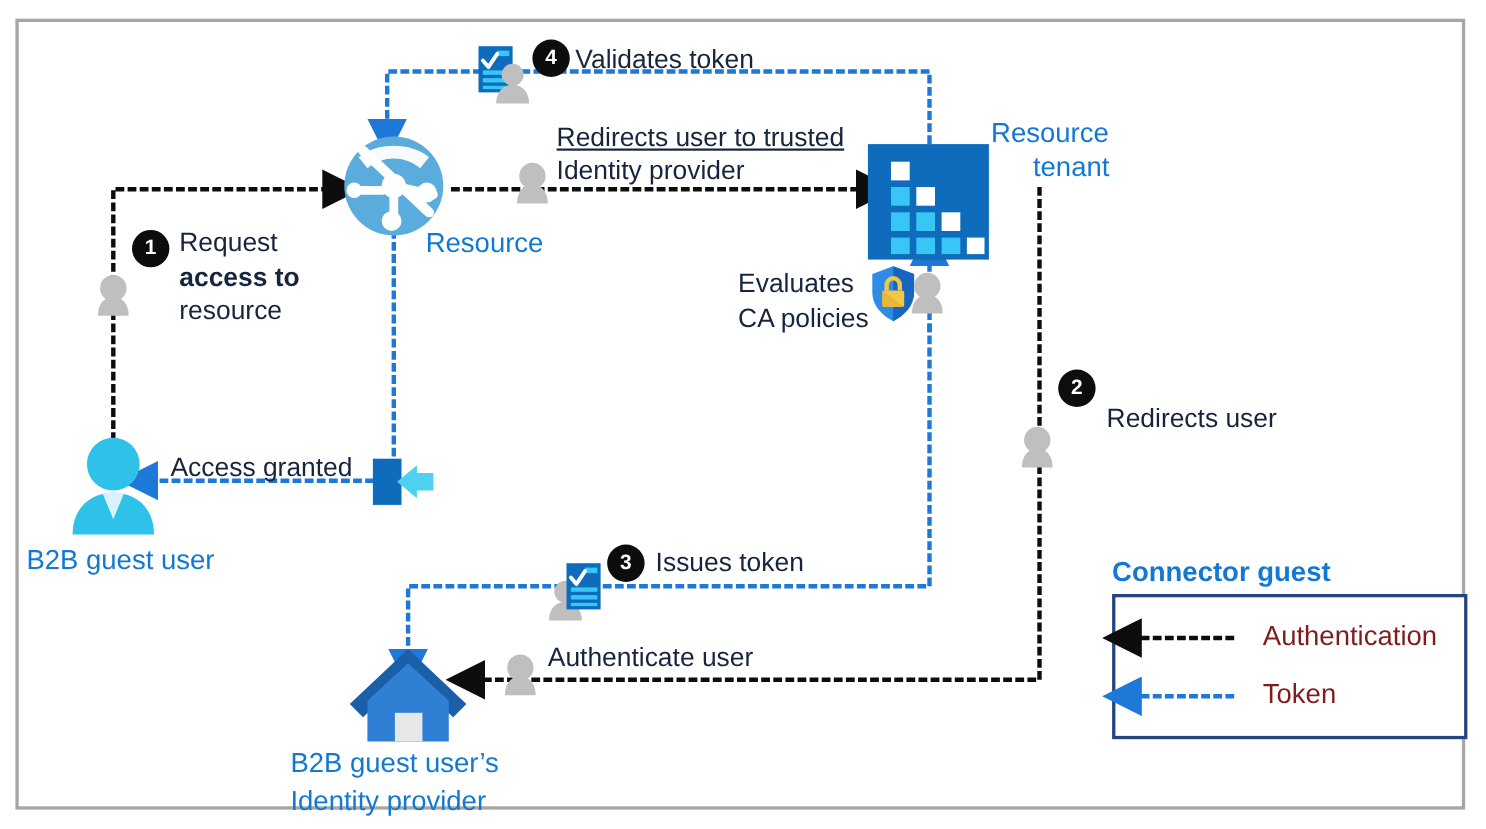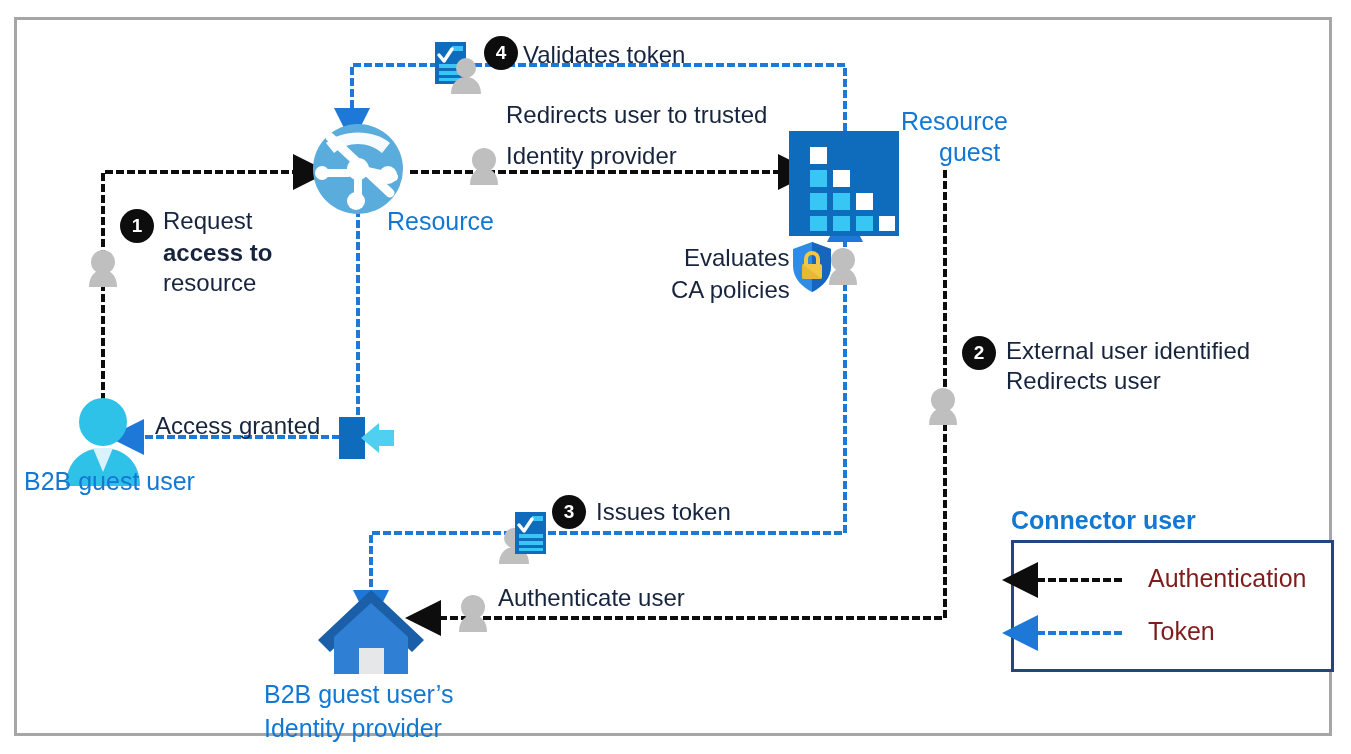--- a/index.html
+++ b/index.html
@@ -175,50 +175,49 @@
       <path d="M0,37 C0,26 6,20 14,20 C22,20 28,26 28,37 Z" fill="#bfbfbf"></path>
     </g>
   </svg>
 
   <div class="step" style="left:120px;top:209px;">1</div>
   <div class="lbl" style="left:163px;top:206px;">Request</div>
   <div class="lbl" style="left:163px;top:238px;font-weight:bold;">access to</div>
   <div class="lbl" style="left:163px;top:268px;">resource</div>
 
   <div class="step" style="left:962px;top:336px;">2</div>
-  <div class="lbl" style="left:1006px;top:336px;">External user identified</div>
   <div class="lbl" style="left:1006px;top:366px;">Redirects user</div>
 
   <div class="step" style="left:552px;top:495px;">3</div>
   <div class="lbl" style="left:596px;top:497px;">Issues token</div>
 
   <div class="step" style="left:484px;top:36px;">4</div>
   <div class="lbl" style="left:523px;top:40px;">Validates token</div>
 
-  <div class="lbl" style="left:506px;top:100px;">Redirects user to trusted</div>
+  <div class="lbl" style="left:506px;top:111px;text-decoration:underline;">Redirects user to trusted</div>
   <div class="lbl" style="left:506px;top:141px;">Identity provider</div>
 
-  <div class="lbl" style="left:671px;top:243px;margin-left:13px;">Evaluates</div>
+  <div class="lbl" style="left:671px;top:243px;">Evaluates</div>
   <div class="lbl" style="left:671px;top:275px;">CA policies</div>
 
   <div class="lbl" style="left:155px;top:411px;">Access granted</div>
 
   <div class="lbl" style="left:498px;top:583px;">Authenticate user</div>
 
   <div class="lbl-blue" style="left:387px;top:206px;">Resource</div>
 
   <div class="lbl-blue" style="left:901px;top:106px;">Resource</div>
-  <div class="lbl-blue" style="left:939px;top:137px;">guest</div>
-
-  <div class="lbl-blue" style="left:24px;top:466px;">B2B guest user</div>
+  <div class="lbl-blue" style="left:939px;top:137px;">tenant</div>
+
+  <div class="lbl-blue" style="left:24px;top:494px;">B2B guest user</div>
 
   <div class="lbl-blue" style="left:264px;top:679px;">B2B guest user’s</div>
   <div class="lbl-blue" style="left:264px;top:713px;">Identity provider</div>
 
-  <div class="lbl-blue-b" style="left:1011px;top:505px;">Connector user</div>
+  <div class="lbl-blue-b" style="left:1011px;top:505px;">Connector guest</div>
 
   <div class="legend-box"></div>
 
   <svg class="layer">
     <g>
       <path d="M1120,580 L1034,580" fill="none" stroke="#0d0d0d" stroke-width="4" stroke-dasharray="4 7" stroke-linecap="square" marker-end="url(#arrB)"></path>
     </g>
     <g>
       <path d="M1120,633 L1034,633" fill="none" stroke="#1e78d7" stroke-width="4" stroke-dasharray="4 7" stroke-linecap="square" marker-end="url(#arrBl)"></path>
     </g>

